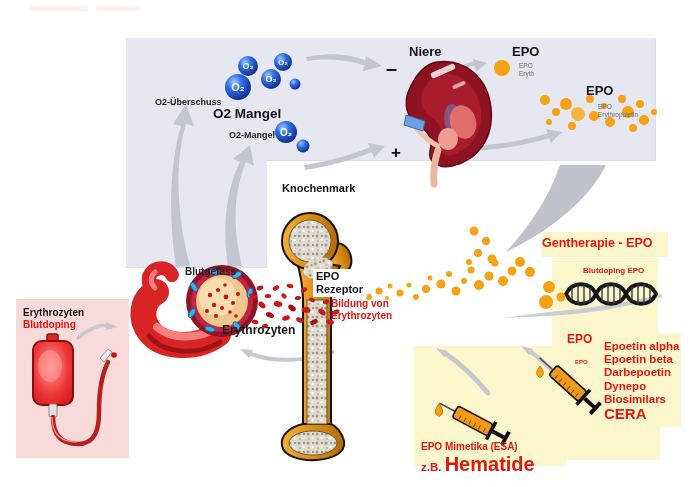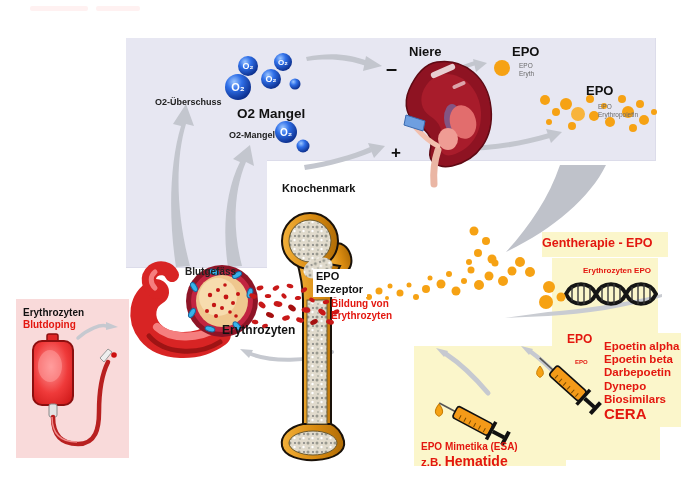--- a/index.html
+++ b/index.html
@@ -310,21 +310,21 @@
       <use href="#syr" transform="translate(545,352) rotate(42)"></use>
       <use href="#drop" transform="translate(540,366) scale(1.2)" fill="#f6a214" stroke="#c87d05" stroke-width="0.8"></use>
     </g>
     <g>
       <use href="#syr" transform="translate(443,396) rotate(28)"></use>
       <use href="#drop" transform="translate(439,404) scale(1.3)" fill="#f6a214" stroke="#c87d05" stroke-width="0.8"></use>
     </g>
   </svg>
 
   <div class="abs z4 b lbl-sm" style="left:155px;top:97px;color:#222;">O2-Überschuss</div>
-  <div class="abs z4 b" style="left:213px;top:106px;font-size:13.5px;margin-left:24px;">O2 Mangel</div>
+  <div class="abs z4 b" style="left:213px;top:106px;font-size:13.5px;">O2 Mangel</div>
   <div class="abs z4 b lbl-sm" style="left:229px;top:130px;color:#222;">O2-Mangel</div>
 
   <div class="abs z4 b lbl-lg" style="left:409px;top:44px;">Niere</div>
   <div class="abs z4 b" style="left:386px;top:57px;font-size:20px;">–</div>
   <div class="abs z4 b" style="left:391px;top:143px;font-size:17px;">+</div>
 
   <div class="abs z4 b lbl-lg" style="left:512px;top:44px;">EPO</div>
   <div class="abs z4 gray-cap" style="left:519px;top:62px;">
     <div>EPO</div>
     <div>Eryth</div>
@@ -348,32 +348,32 @@
     <div>Erythrozyten</div>
   </div>
 
   <div class="abs z4 b" style="left:185px;top:266px;font-size:10px;color:#222;">Blutgefäss</div>
   <div class="abs z4 b" style="left:222px;top:323px;font-size:12px;">Erythrozyten</div>
 
   <div class="abs z4 b" style="left:23px;top:307px;font-size:10px;">Erythrozyten</div>
   <div class="abs z4 b red" style="left:23px;top:319px;font-size:10px;">Blutdoping</div>
 
   <div class="abs z4 b red" style="left:542px;top:236px;width:107px;text-align:center;font-size:12.5px;">Gentherapie - EPO</div>
-  <div class="abs z4 b red" style="left:583px;top:266px;font-size:8px;">Erythrozyten EPO</div>
+  <div class="abs z4 b red" style="left:583px;top:266px;font-size:8px;">Blutdoping EPO</div>
 
   <div class="abs z4 b red" style="left:567px;top:332px;font-size:12px;">EPO</div>
   <div class="abs z4 b red" style="left:575px;top:359px;font-size:6px;">EPO</div>
   <div class="abs z4 b red" style="left:604px;top:340px;font-size:11.5px;line-height:13.2px;">
     <div>Epoetin alpha</div>
     <div>Epoetin beta</div>
     <div>Darbepoetin</div>
     <div>Dynepo</div>
     <div>Biosimilars</div>
     <div style="font-size:15px;margin-top:1px;">CERA</div>
   </div>
 
   <div class="abs z4 b red" style="left:421px;top:441px;font-size:10px;">EPO Mimetika (ESA)</div>
   <div class="abs z4 b red" style="left:421px;top:453px;font-size:11.5px;">
     <span>z.B.</span>
-    <span style="font-size:14px;">Hematide</span>
+    <span style="font-size:20px;">Hematide</span>
   </div>
 
 </div>
 
 </body></html>

